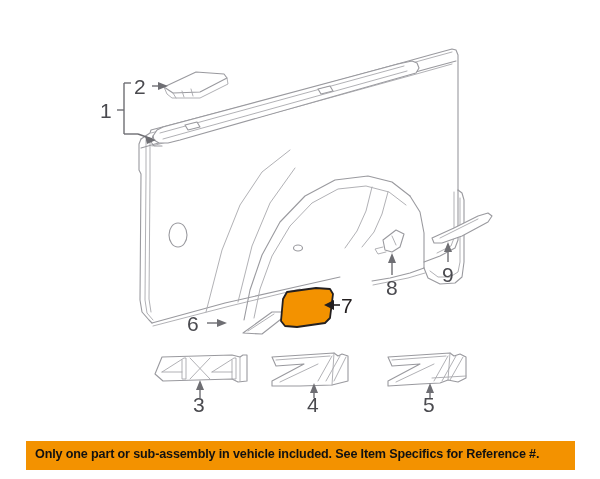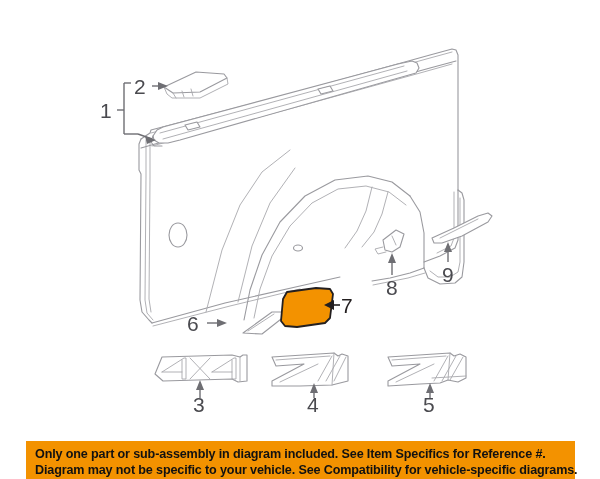--- a/index.html
+++ b/index.html
@@ -265,15 +265,14 @@
     <g>
       <path class="leader" d="M430 398 L430 388"></path>
       <polygon class="arrowhead" points="430,383 426,393 434,393"></polygon>
     </g>
     <text class="callout-num" x="423" y="412">5</text>
 
   </svg>
 </div>
 
 <div id="notice-banner">
-  <div class="notice-line">Only one part or sub-assembly in diagram included. See Item Specifics for Reference #.</div>
-  <div class="notice-line">Diagram may not be specific to your vehicle. See Compatibility for vehicle-specific diagrams.</div>
+  <div class="notice-line">Only one part or sub-assembly in vehicle included. See Item Specifics for Reference #.</div>
 </div>
 
 </body></html>

